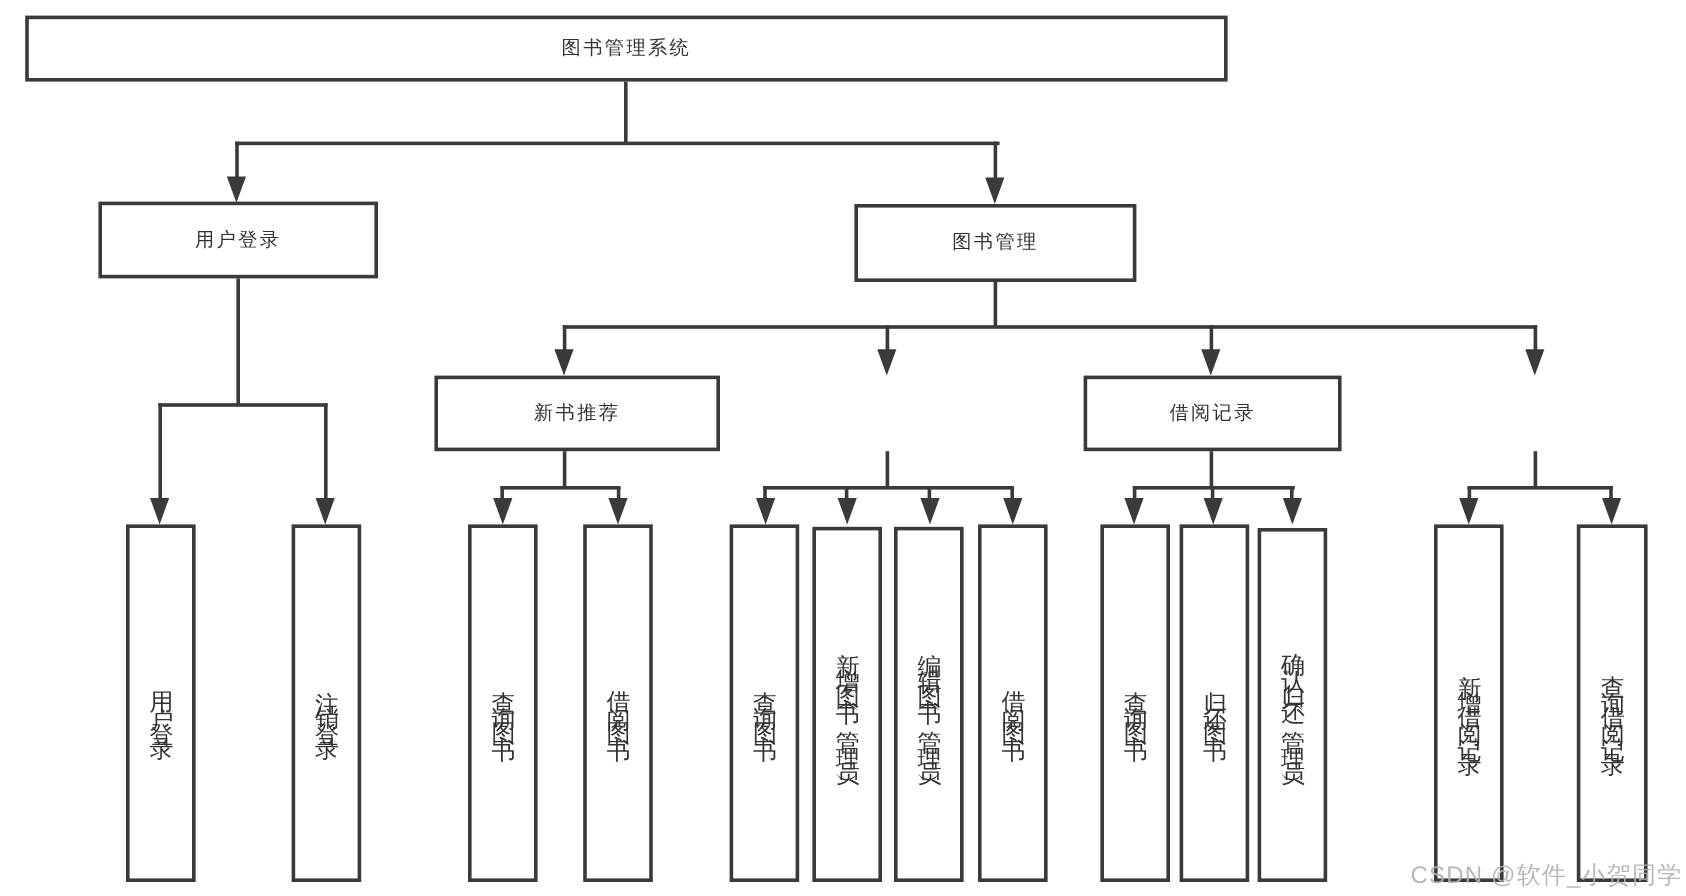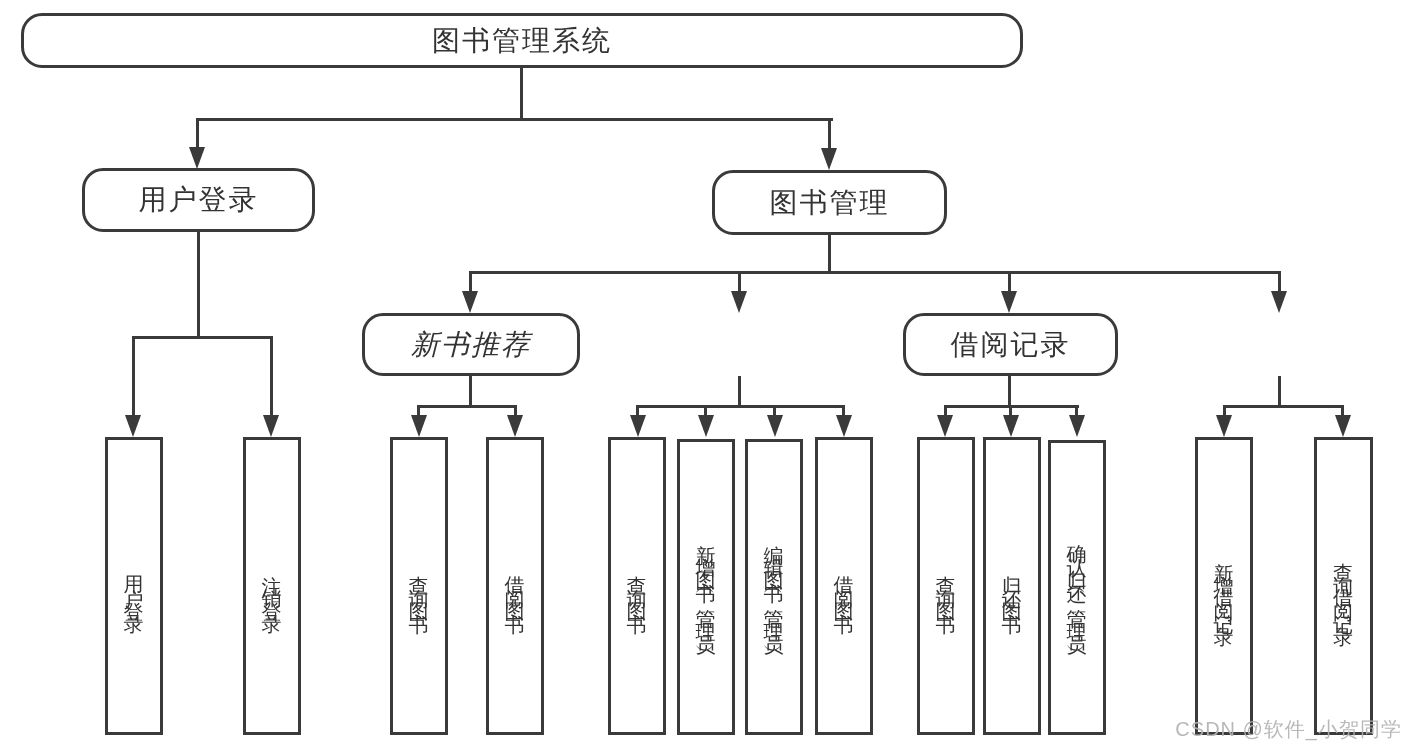--- a/index.html
+++ b/index.html
@@ -15,23 +15,22 @@
     position: absolute;
     box-sizing: border-box;
     border: 3px solid #3a3a3a;
     background: #ffffff;
     color: #333333;
     display: flex;
     align-items: center;
     justify-content: center;
   }
   .hbox {
-    font-size: 28px;
+    font-size: 16px;
     letter-spacing: 2px;
-    border-radius: 21px;
   }
   .vbox {
     writing-mode: vertical-rl;
     text-orientation: mixed;
     font-size: 20px;
     line-height: 1;
     letter-spacing: 13px;
   }
   .hline { position: absolute; height: 3px; background: #3a3a3a; }
   .vline { position: absolute; width: 3px; background: #3a3a3a; }
@@ -87,21 +86,21 @@
   <div class="hline" style="left:469px; top:271px; width:812px;"></div>
   <div class="vline" style="left:469px; top:271px; height:22px;"></div>
   <div class="arrow" style="left:462px; top:291px;"></div>
   <div class="vline" style="left:738px; top:271px; height:22px;"></div>
   <div class="arrow" style="left:731px; top:291px;"></div>
   <div class="vline" style="left:1008px; top:271px; height:22px;"></div>
   <div class="arrow" style="left:1001px; top:291px;"></div>
   <div class="vline" style="left:1278px; top:271px; height:22px;"></div>
   <div class="arrow" style="left:1271px; top:291px;"></div>
 
-  <div class="box hbox" style="left:362px; top:313px; width:218px; height:63px;font-style:italic;">
+  <div class="box hbox" style="left:362px; top:313px; width:238px; height:63px;">
     <span>新书推荐</span>
   </div>
   <div class="box hbox" style="left:903px; top:313px; width:215px; height:63px;">
     <span>借阅记录</span>
   </div>
 
   <div class="vline" style="left:469px; top:376px; height:31px;"></div>
   <div class="hline" style="left:417px; top:405px; width:100px;"></div>
   <div class="vline" style="left:417px; top:405px; height:12px;"></div>
   <div class="arrow" style="left:411px; top:415px;"></div>

